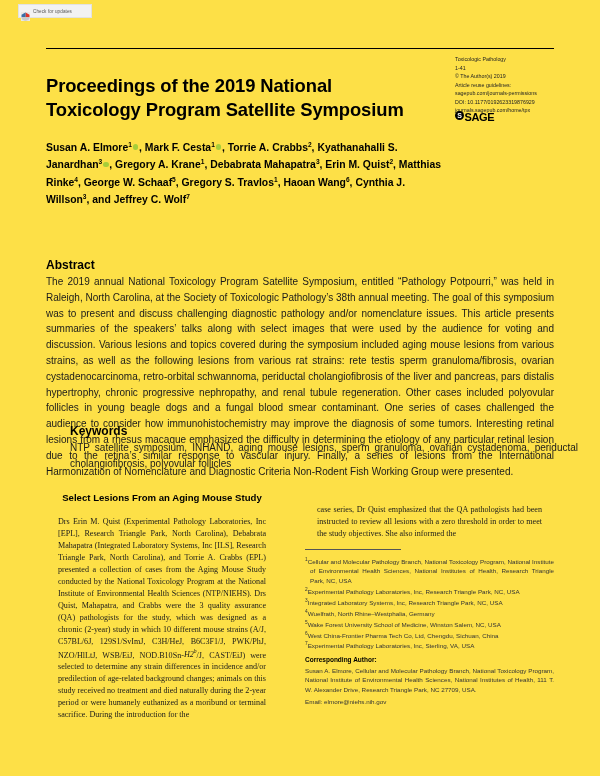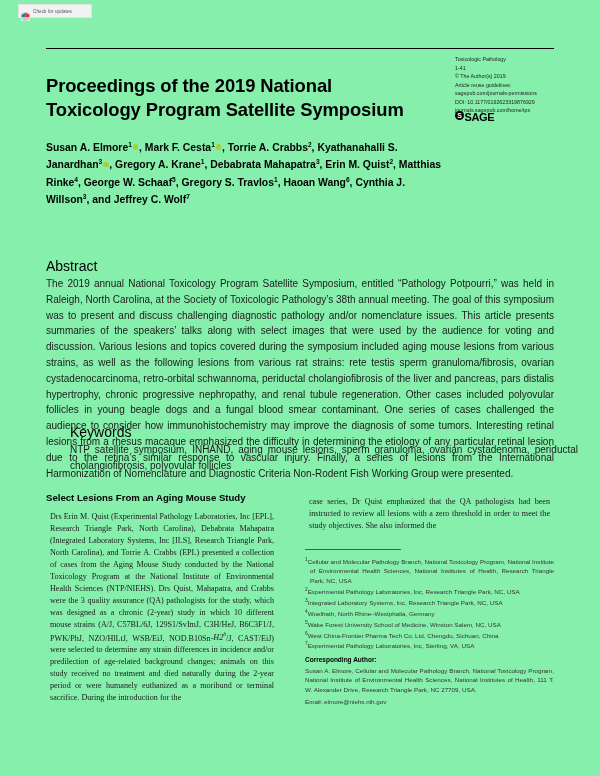--- a/index.html
+++ b/index.html
@@ -12,21 +12,21 @@
     height: 776px;
     position: relative;
     font-family: "Liberation Serif", serif;
     color: #1a1a1a;
     overflow: hidden;
   }
 
   .page {
     position: absolute;
     inset: 0;
-    background: #86efac;
+    background: #fde047;
   }
 
   
   .crossmark {
     position: absolute;
     left: 18px;
     top: 4px;
     width: 74px;
     height: 14px;
     background: #f2f2f2;
@@ -131,22 +131,22 @@
     height: 5.6px;
     border-radius: 50%;
     background: #a6ce39;
     vertical-align: 1.5px;
     margin: 0 0.5px 0 1px;
   }
 
   
   .sec-head {
     font-family: "Liberation Sans", sans-serif;
-    font-weight: normal;
-    font-size: 14px;
+    font-weight: bold;
+    font-size: 12px;
     color: #000;
     margin-bottom: 2px;
   }
   .abstract {
     position: absolute;
     left: 46px;
     top: 258px;
     width: 508px;
   }
   .abstract .body {
@@ -184,28 +184,29 @@
     top: 492px;
     width: 249px;
   }
   .h1-body {
     font-family: "Liberation Sans", sans-serif;
     font-weight: bold;
     font-size: 9.6px;
     color: #000;
     margin: 0 0 7px 0;
     line-height: 1.25;
+    text-align: center;
   }
   .p-body {
     font-family: "Liberation Serif", serif;
     font-size: 8.1px;
     line-height: 1.48;
     text-align: justify;
     color: #1a1a1a;
-    margin: 4px;
+    margin: 12px;
     hyphens: auto;
   }
   .p-body i { font-style: italic; }
   .p-body sup { font-size: 5.6px; vertical-align: super; }
 
   
   .foot-rule {
     position: absolute;
     left: 305px;
     top: 549px;

